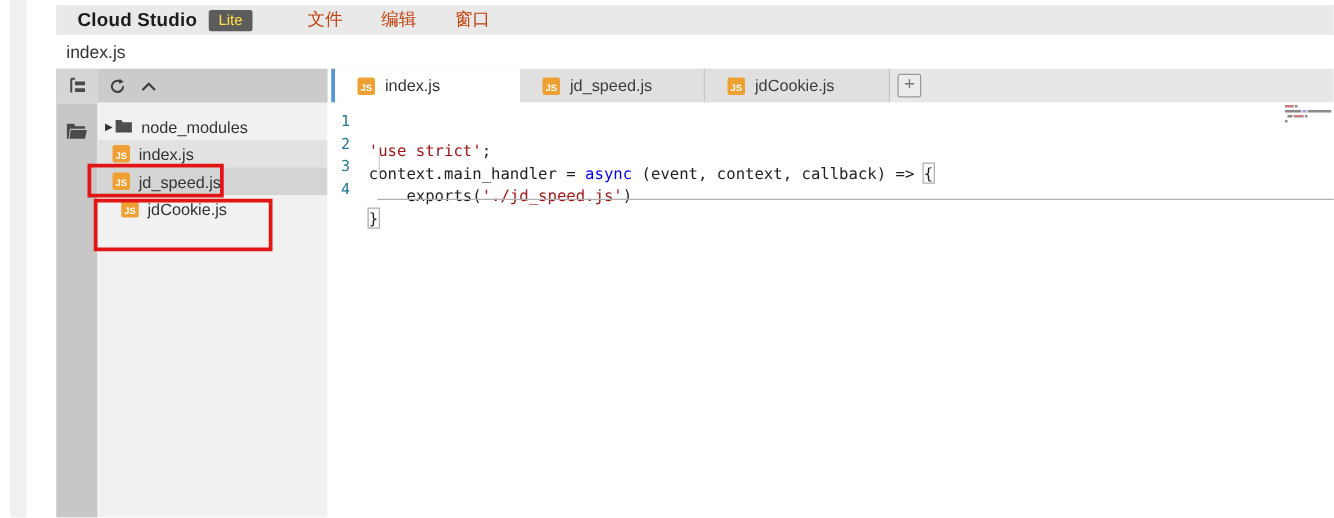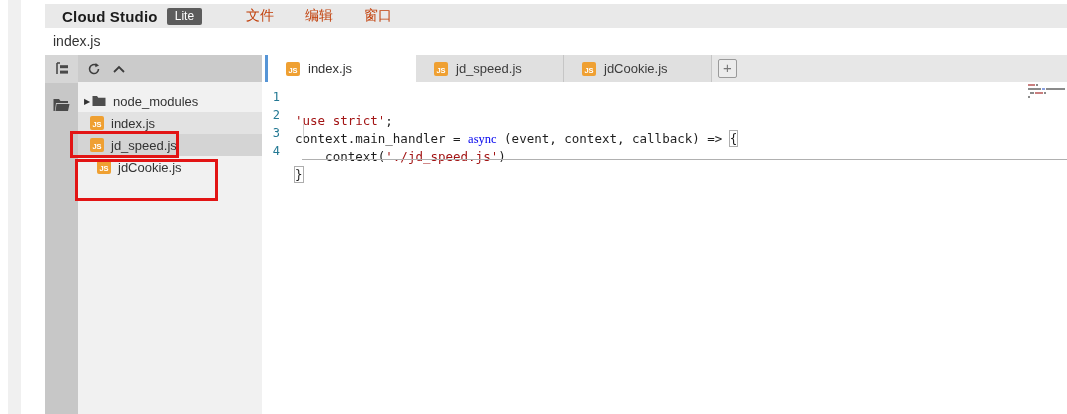--- a/index.html
+++ b/index.html
@@ -5,21 +5,21 @@
   * { margin:0; padding:0; box-sizing:border-box; }
   html,body { width:1067px; height:414px; background:#fff; overflow:hidden;
               font-family:"Liberation Sans", sans-serif; position:relative; }
 
   .edge-strip { position:absolute; left:8px; top:0; width:13px; height:414px; background:#f0f0f0; }
 
   
   .menubar { position:absolute; left:45px; top:4px; width:1022px; height:24px;
              background:#e9e9e9; display:flex; align-items:center; }
   .brand { margin-left:17px; font-size:15px; font-weight:bold; color:#1b1b1b; letter-spacing:.2px; }
-  .lite-badge { margin-left:9px; background:#5c5c5c; color:#ffffff; font-size:12px;
+  .lite-badge { margin-left:9px; background:#5c5c5c; color:#fde047; font-size:12px;
                 padding:1px 8px 2px 8px; border-radius:2px; }
   .menu-items { display:flex; margin-left:33px; }
   .menu-item { font-size:14px; color:#c2410c; padding:16px 11px; margin-right:9px; cursor:default; }
 
   
   .breadcrumb-row { position:absolute; left:45px; top:28px; width:1022px; height:27px; background:#fff; }
   .breadcrumb-row span { display:inline-block; margin-left:8px; line-height:27px; font-size:14px; color:#333; }
 
   
   .activitybar { position:absolute; left:45px; top:55px; width:33px; height:359px; background:#c7c7c7; }
@@ -63,21 +63,21 @@
              text-align:center; cursor:pointer; }
 
   
   .editor { position:absolute; left:262px; top:82px; width:805px; height:332px; background:#fff; }
   .code-line { position:absolute; left:0; height:18px; line-height:18px; white-space:pre;
                font-family:"DejaVu Sans Mono", monospace; font-size:12.5px; color:#1e1e1e; }
   .gutter-num { position:absolute; left:0; width:18px; text-align:right; height:18px; line-height:18px;
                 font-family:"DejaVu Sans Mono", monospace; font-size:12px; color:#237893; }
   .code-text { position:absolute; left:33px;margin-top:24px; }
   .tok-string { color:#a31515; }
-  .tok-keyword { color:#0000ee;font-family:Liberation Serif, serif; }
+  .tok-keyword { color:#0000ee; }
   .tok-bracket { outline:1px solid #adadad; }
   .indent-guide { position:absolute; left:41px; top:42px; height:18px; border-left:1px solid #d0d0d0; }
   .cur-line-underline { position:absolute; left:40px; right:0; top:77px; border-top:1px solid #b0b0b0; }
 
   
   .minimap { position:absolute; left:766px; top:2px; width:38px; }
   .mm-row { display:flex; height:2px; margin-bottom:2px; }
   .mm-seg { height:2px; margin-right:1px; }
   .mm-dark { background:#8a8a8a; } .mm-red { background:#c97f7f; } .mm-blue { background:#8aa0e0; }
 
@@ -192,21 +192,21 @@
   <div class="gutter-num" style="top:24px">2</div>
   <div class="gutter-num" style="top:42px">3</div>
   <div class="gutter-num" style="top:60px">4</div>
 
   <div class="code-line code-text" style="top:6px"><span class="tok-string">'use strict'</span><span>;</span></div>
 
   <div class="code-line code-text" style="top:24px"><span>context.main_handler = </span><span class="tok-keyword">async</span><span> (event, context, callback) =&gt; </span><span class="tok-bracket">{</span></div>
 
   <div class="indent-guide"></div>
 
-  <div class="code-line code-text" style="top:42px"><span>    context(</span><span class="tok-string">'./jd_speed.js'</span><span>)</span></div>
+  <div class="code-line code-text" style="top:42px"><span>    exports(</span><span class="tok-string">'./jd_speed.js'</span><span>)</span></div>
 
   <div class="code-line code-text" style="top:60px"><span class="tok-bracket">}</span></div>
 
   <div class="cur-line-underline"></div>
 
   <div class="minimap">
     <div class="mm-row">
         <span class="mm-seg mm-red" style="width:7px"></span>
         <span class="mm-seg mm-dark" style="width:2px"></span>
       </div>

